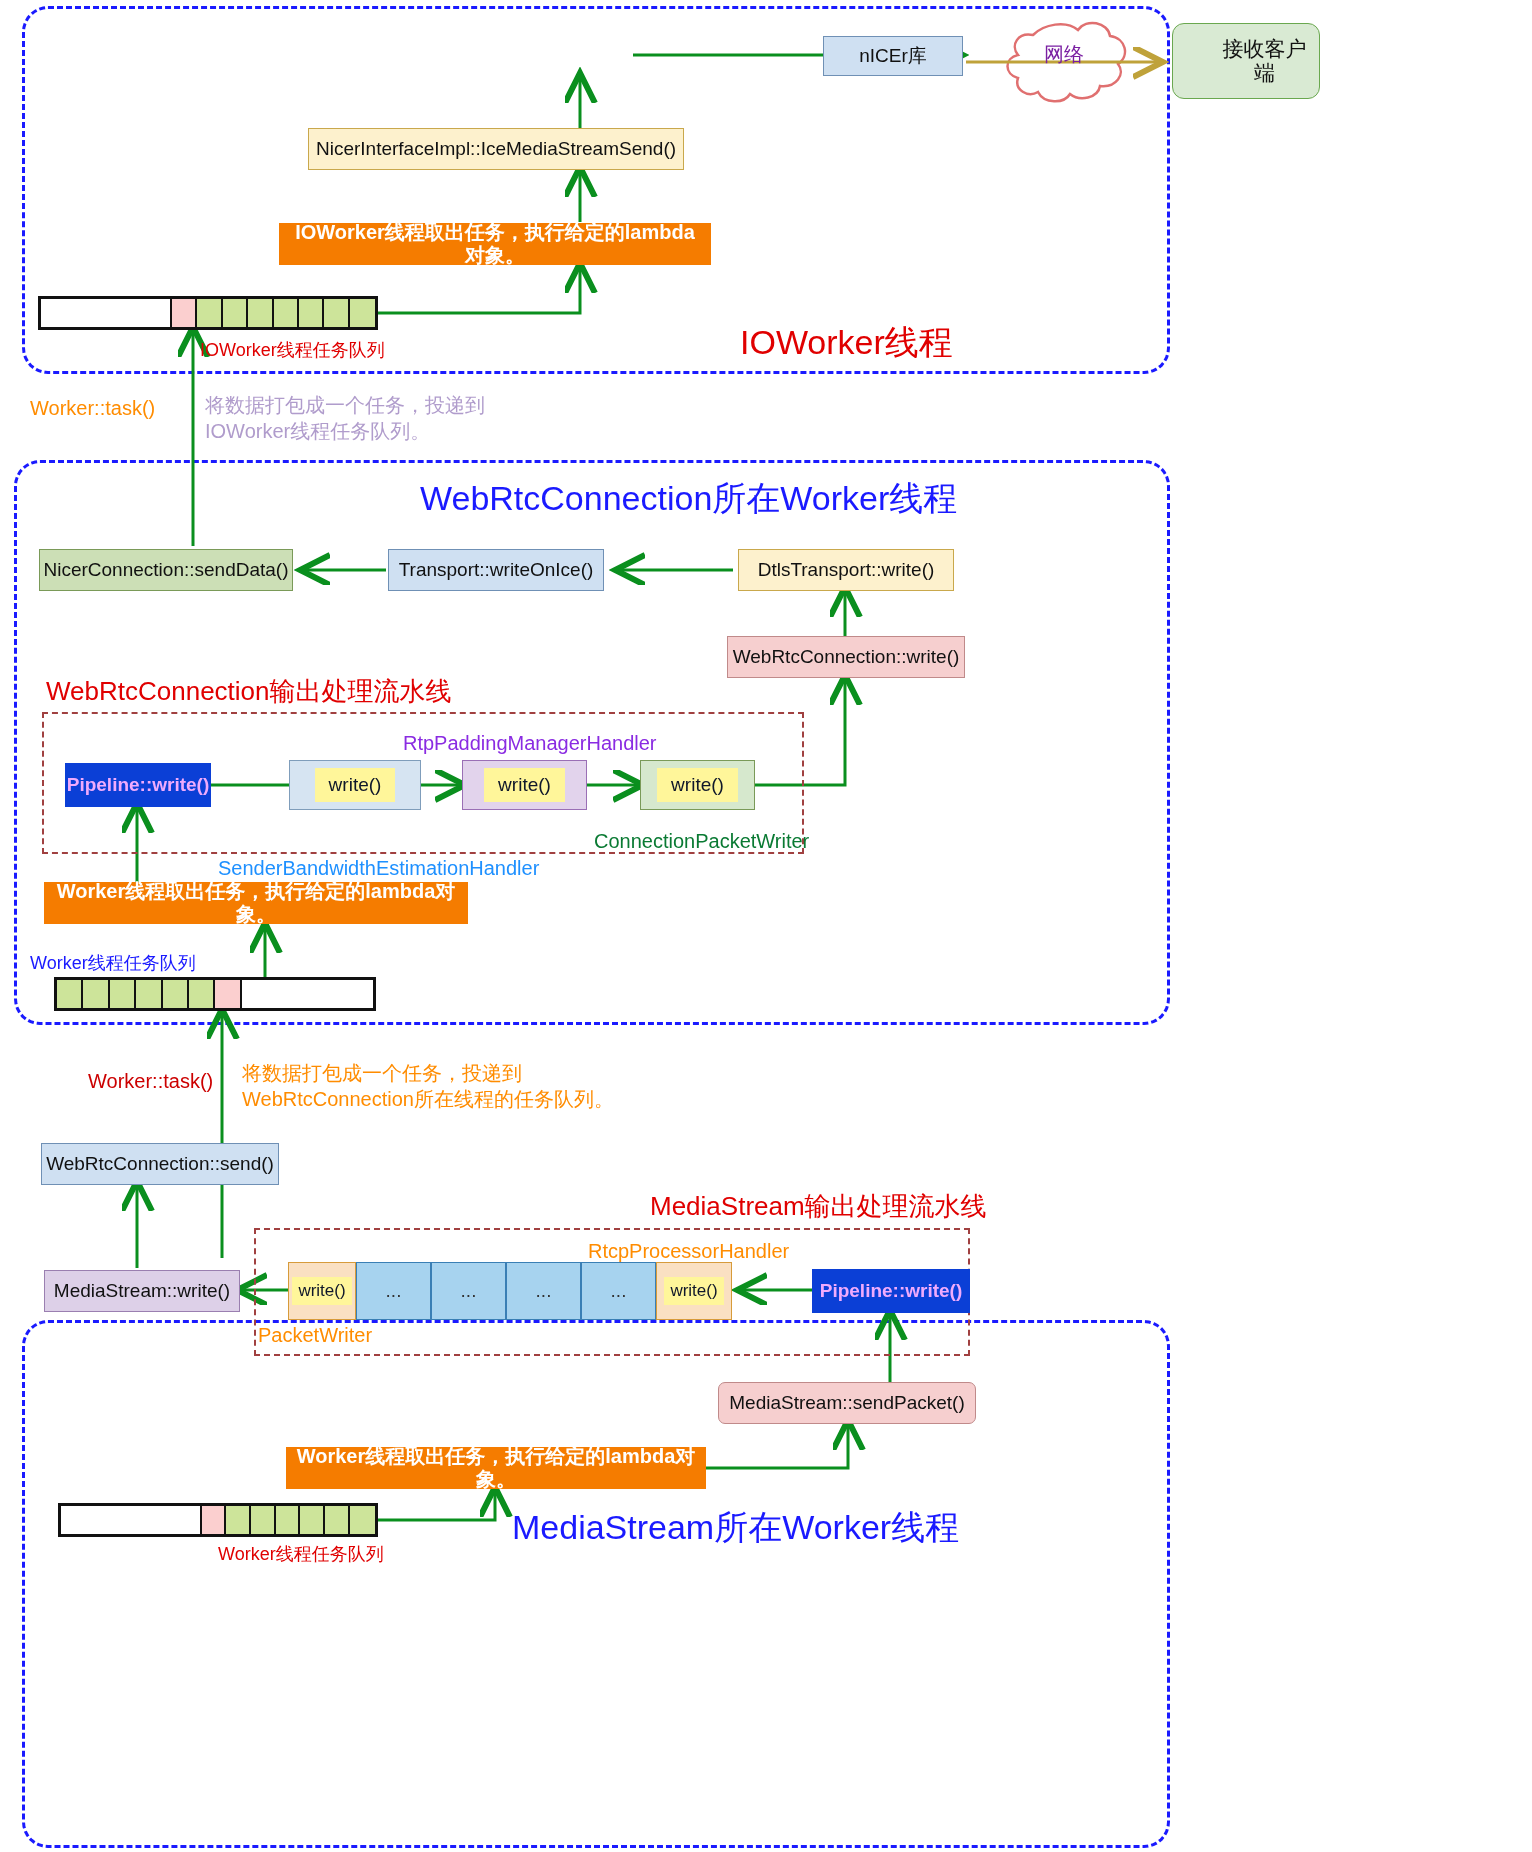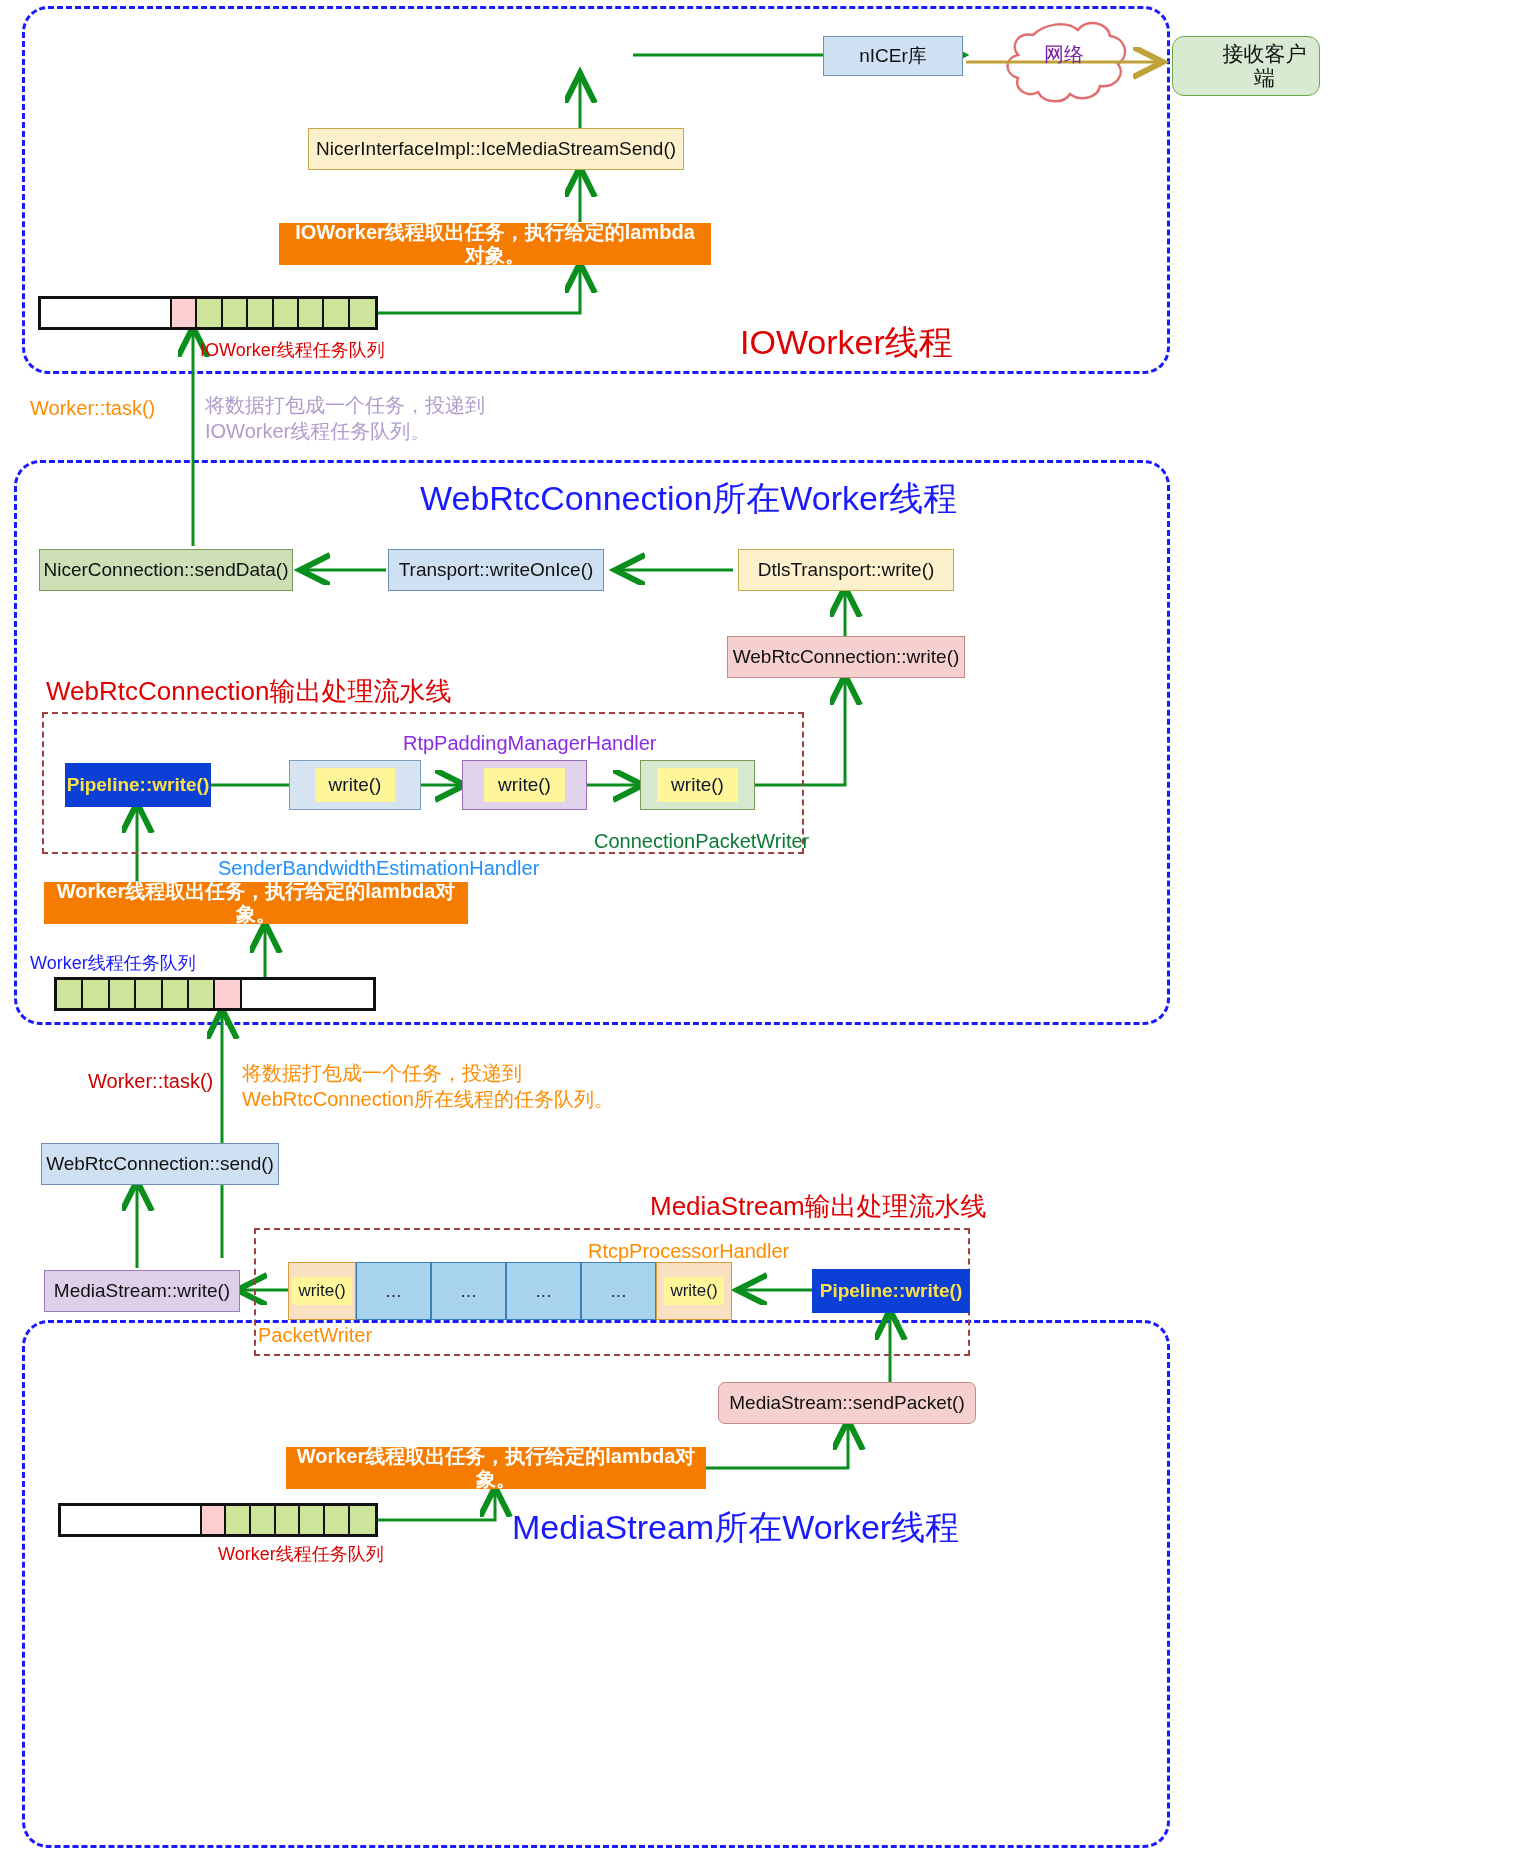--- a/index.html
+++ b/index.html
@@ -24,21 +24,21 @@
     font-size:19px;color:#111;line-height:1.15;padding:2px 6px;
   }
   .node.pink{background:#f6cfcf;border-color:#c08a8a;}
   .node.yellowbox{background:#fdf1cd;border-color:#c9a84c;}
   .node.orange{background:#f57c00;border-color:#f57c00;color:#fff;font-weight:bold;font-size:20px;}
   .node.green{background:#ccdfb6;border-color:#7a9a58;}
   .node.blue{background:#cfe0f2;border-color:#6f90b5;}
   .node.blueicer{background:#cfe0f2;border-color:#6f90b5;}
   .node.greenrounded{background:#d9ead3;border:1.5px solid #6aa84f;border-radius:12px;}
   .node.purple{background:#ddd0e8;border-color:#9a7fb0;}
-  .node.pipeline{background:#0b3fd6;color:#fde047;font-weight:bold;border-color:#0b3fd6;}
+  .node.pipeline{background:#0b3fd6;color:#f0abfc;font-weight:bold;border-color:#0b3fd6;}
   .node.lightblue2{background:#cfe0f2;border-color:#6f90b5;}
 
   
   .stage{position:absolute;display:flex;align-items:center;justify-content:center;box-sizing:border-box;border:1.5px solid #888;}
   .stage .wr{background:#fff69a;font-size:19px;color:#0f172a;padding:6px 14px;}
   .stage.s-blue{background:#d6e4f2;border-color:#7f9dbb;}
   .stage.s-purple{background:#e2d3ec;border-color:#9a6fb5;}
   .stage.s-green{background:#d6e8cd;border-color:#7a9a58;}
   .stage.s-orange{background:#fae0c2;border-color:#d79b3a;}
   .stage.s-skyblue{background:#a7d3ef;border-color:#3a7fb5;font-size:19px;color:#333;}
@@ -145,21 +145,21 @@
     <g stroke="#bfa23a" stroke-width="3" fill="none" marker-end="url(#at)">
       <path d="M966,62 L1160,62"></path>
     </g>
   </svg>
 
 
   <div class="node blueicer" style="left:823px;top:36px;width:140px;height:40px;">nICEr库</div>
 
   <div class="lbl purpleDark med" style="left:1044px;top:41px;">网络</div>
 
-  <div class="node greenrounded" style="left:1172px;top:36px;width:148px;height:60px;font-size:21px;padding-left:43px;">接收客户端</div>
+  <div class="node greenrounded" style="left:1172px;top:23px;width:148px;height:76px;font-size:21px;padding-left:43px;">接收客户端</div>
 
   <div class="node orange" style="left:279px;top:223px;width:432px;height:42px;">IOWorker线程取出任务，执行给定的lambda对象。</div>
 
   <div class="node yellowbox" style="left:308px;top:128px;width:376px;height:42px;">NicerInterfaceImpl::IceMediaStreamSend()</div>
 
   <div class="queue" style="left:38px;top:296px;width:340px;height:34px;">
     <div class="cell white" style="width:145px;"></div>
     <div class="cell pink" style="width:28px;"></div>
     <div class="cell green" style="width:28px;"></div>
     <div class="cell green" style="width:28px;"></div>

